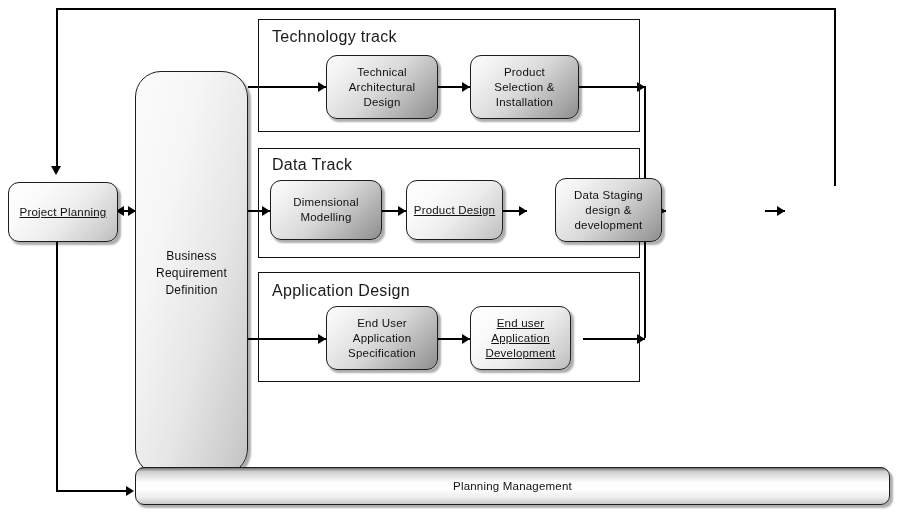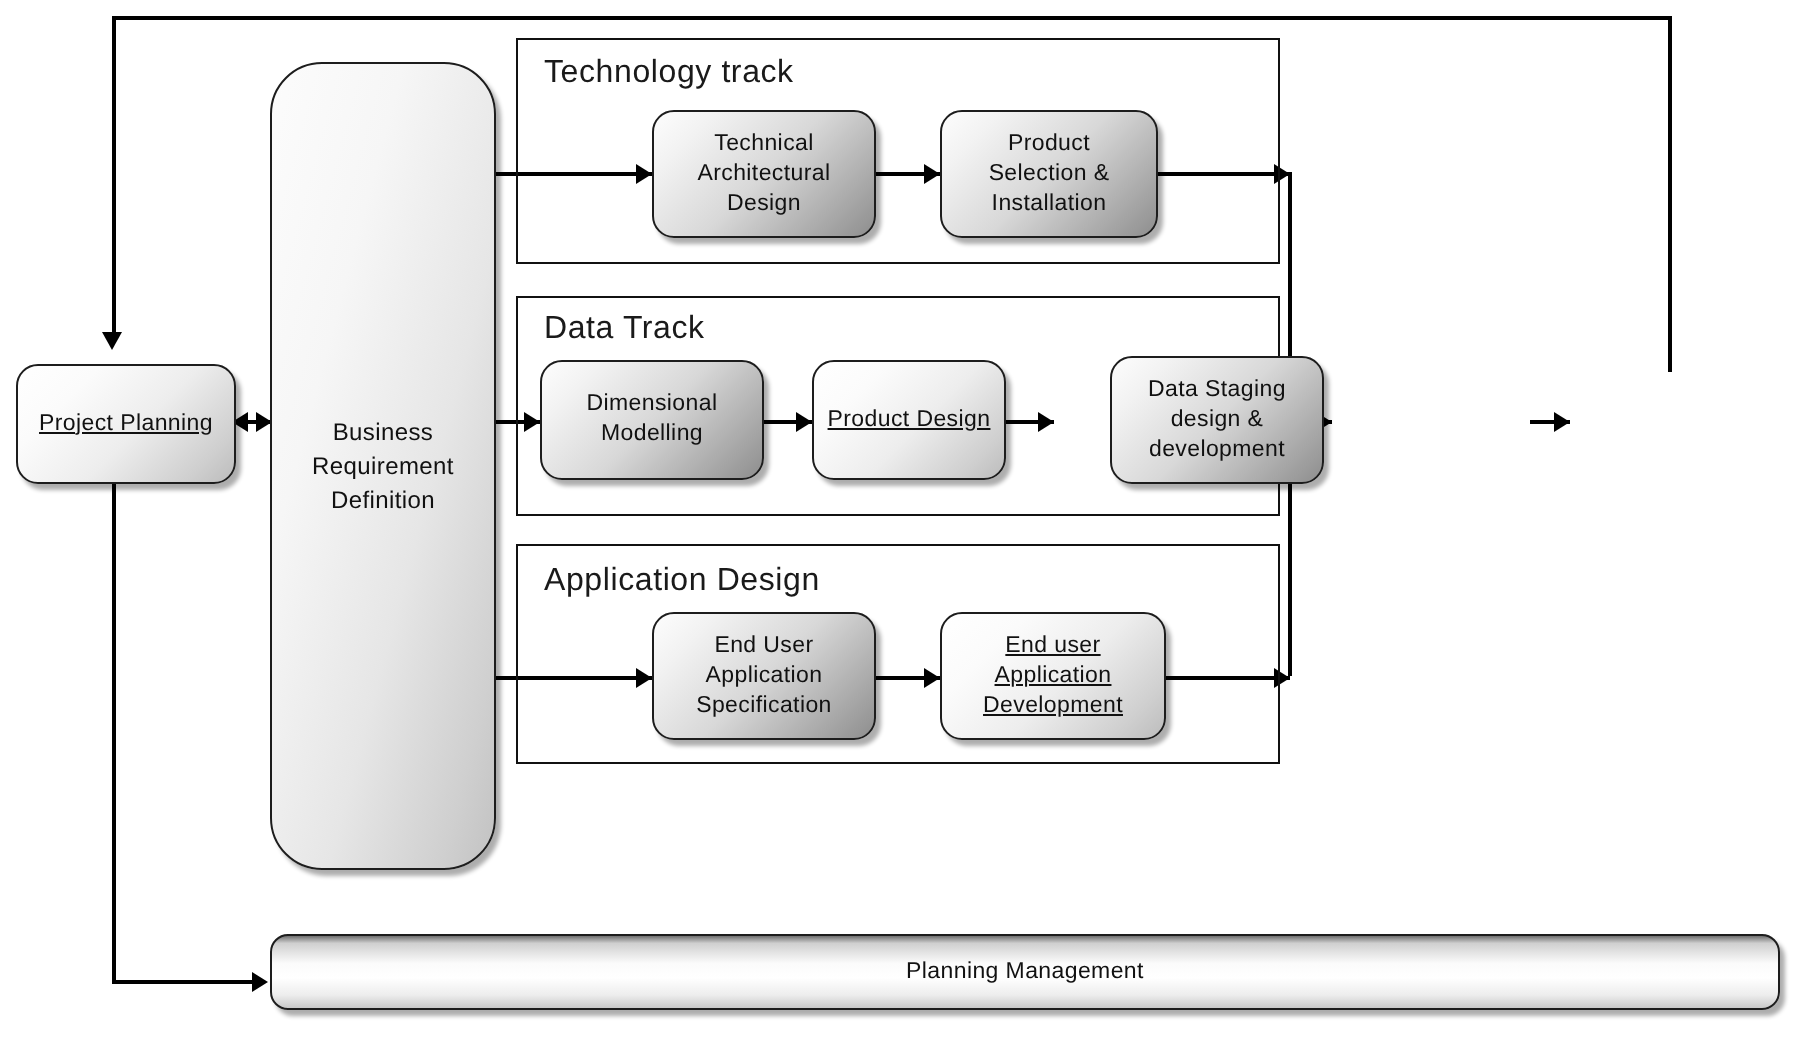--- a/index.html
+++ b/index.html
@@ -26,20 +26,21 @@
   }
   .node.light{
     background:linear-gradient(135deg,#ffffff 0%,#fbfbfb 25%,#ededed 55%,#cfcfcf 85%,#bcbcbc 100%);
     text-decoration:underline;
   }
   .node.tall{
     background:linear-gradient(105deg,#fcfcfc 0%,#f6f6f6 30%,#e6e6e6 62%,#cfcfcf 88%,#c2c2c2 100%);
     border-radius:26px;
     font-size:12px;
     line-height:17px;
+    margin-top:40px;
   }
   .node.bar{
     border-radius:9px;
     background:linear-gradient(180deg,#6f6f6f 0%,#cfcfcf 10%,#fbfbfb 38%,#ffffff 58%,#ededed 82%,#c9c9c9 100%);
     font-size:11.5px;
   }
 
   
   .track{
     position:absolute;
@@ -150,21 +151,21 @@
   </div>
 
   <div class="node" style="left:527px;top:178px;width:107px;height:64px;margin-left:28px;">
     <span style="display:block;width:100px;">Data Staging design &amp; development</span>
   </div>
 
   <div class="node" style="left:326px;top:306px;width:112px;height:64px;">
     <span style="display:block;width:100px;">End User Application Specification</span>
   </div>
 
-  <div class="node light" style="left:470px;top:306px;width:113px;height:64px;">
+  <div class="node light" style="left:470px;top:306px;width:101px;height:64px;">
     <span style="display:block;width:98px;">End user Application Development</span>
   </div>
 
 
 
   <div class="node bar" style="left:135px;top:467px;width:755px;height:38px;">
     <span>Planning Management</span>
   </div>
 
 </div>

